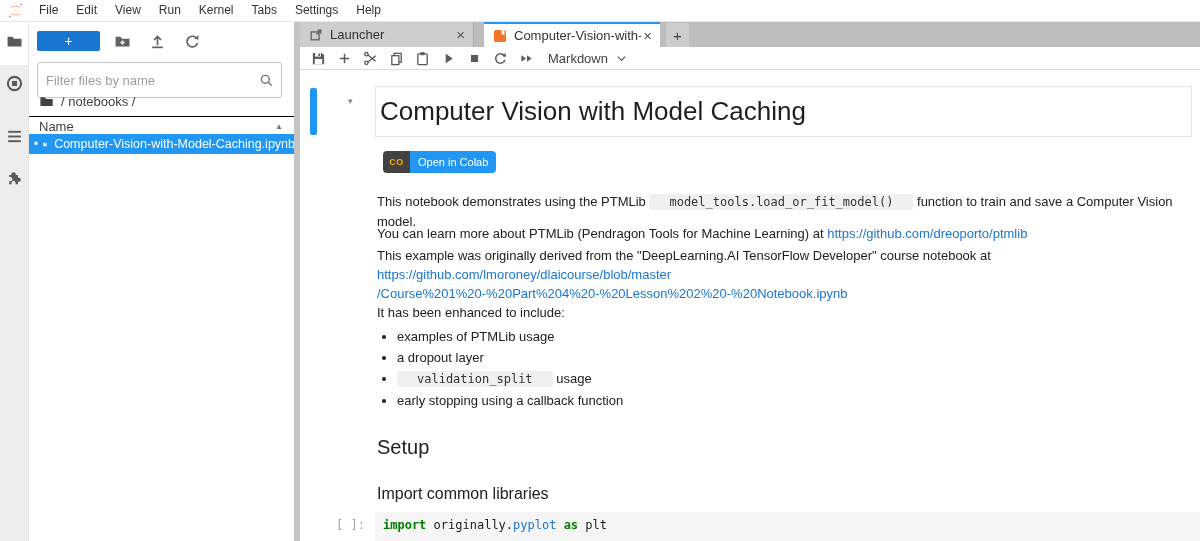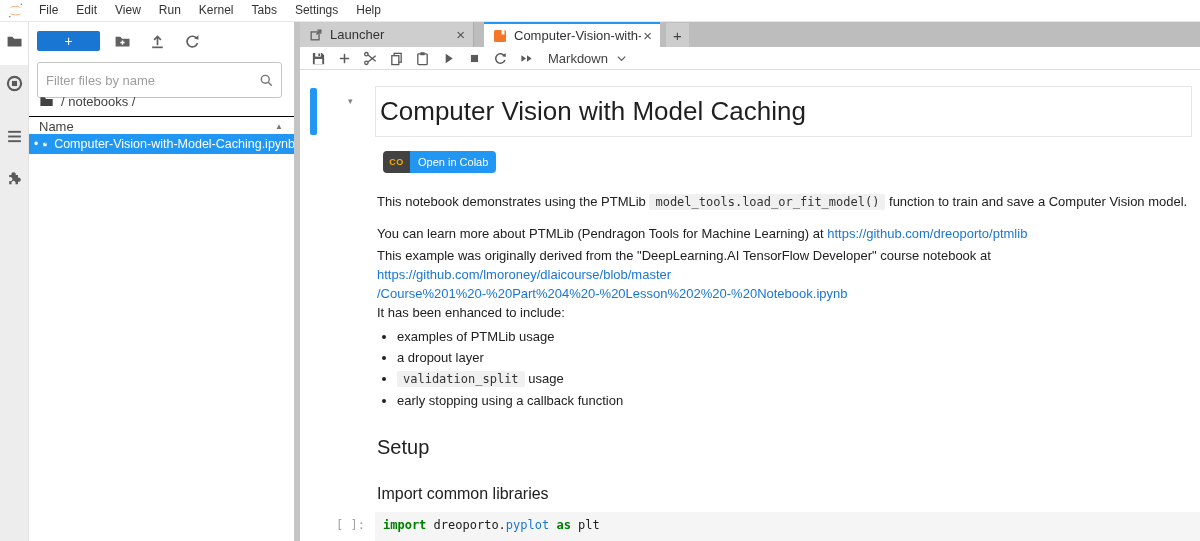--- a/index.html
+++ b/index.html
@@ -58,21 +58,21 @@
   #content { position:absolute; top:70px; left:300px; width:900px; height:471px; background:#fff; overflow:hidden; }
   #active-cell-bar { position:absolute; left:10px; top:18px; width:7px; height:47px; background:#2196f3; border-radius:2px; }
   #cell-collapser { position:absolute; left:48px; top:26px; font-size:9px; color:#808080; }
   #title-cell-box { position:absolute; left:75px; top:16px; width:817px; height:51px; border:1px solid #e6e6e6; display:flex; align-items:center; }
   #nb-title { font-size:26px; font-weight:400; color:#1f1f1f; margin-left:4px; white-space:nowrap; }
   #colab-badge { position:absolute; left:83px; top:81px; height:22px; display:inline-flex; border-radius:4px; overflow:hidden; cursor:pointer; }
   #colab-logo-box { background:#424242; width:27px; display:flex; align-items:center; justify-content:center; color:#f9ab00; font-size:9px; font-weight:bold; letter-spacing:0.5px; }
   #colab-label-box { background:#2196f3; padding:4px 8px; display:flex; align-items:center; color:#fff; font-size:11px; }
   .md-par { position:absolute; left:77px; font-size:13px; color:#212121; line-height:19px; width:820px; }
   .md-code, .tok { font-family:"DejaVu Sans Mono", monospace; }
-  .md-code { background:#f0f0f0; font-size:12px; padding:1px 6px; border-radius:2px; color:#333; }
+  .md-code { background:#f0f0f0; font-size:12px; padding:1px 20px; border-radius:2px; color:#333; }
   .md-link { color:#1976d2; text-decoration:none; }
   #md-list { position:absolute; left:97px; top:258px; font-size:13px; color:#212121; }
   #md-list li { margin-bottom:4px; line-height:17px; }
   #setup-heading { position:absolute; left:77px; top:366px; font-size:20px; font-weight:400; color:#212121; }
   #import-heading { position:absolute; left:77px; top:415px; font-size:16px; font-weight:400; color:#212121; }
   #code-cell-prompt { position:absolute; left:36px; top:448px; font-family:"DejaVu Sans Mono", monospace; font-size:12px; color:#a3a3a3; }
   #code-cell-box { position:absolute; left:75px; top:442px; width:825px; height:29px; background:#f5f5f5; }
   #code-line { font-family:"DejaVu Sans Mono", monospace; font-size:12px; padding:6px 0 0 8px; white-space:pre; color:#212121; }
   .tok-kw { color:#008000; font-weight:bold; }
   .tok-prop { color:#1976d2; }
@@ -263,15 +263,15 @@
     <li><span>a dropout layer</span></li>
     <li><code class="md-code">validation_split</code><span> usage</span></li>
     <li><span>early stopping using a callback function</span></li>
   </ul>
 
   <h2 id="setup-heading">Setup</h2>
   <h3 id="import-heading">Import common libraries</h3>
 
   <span id="code-cell-prompt">[ ]:</span>
   <div id="code-cell-box">
-    <div id="code-line"><span class="tok tok-kw">import</span><span> dreoporto.</span><span class="tok tok-prop">pyplot</span><span class="tok tok-kw"> as</span><span> plt</span></div>
+    <div id="code-line"><span class="tok tok-kw">import</span><span> originally.</span><span class="tok tok-prop">pyplot</span><span class="tok tok-kw"> as</span><span> plt</span></div>
   </div>
 </div>
 
 </body></html>

